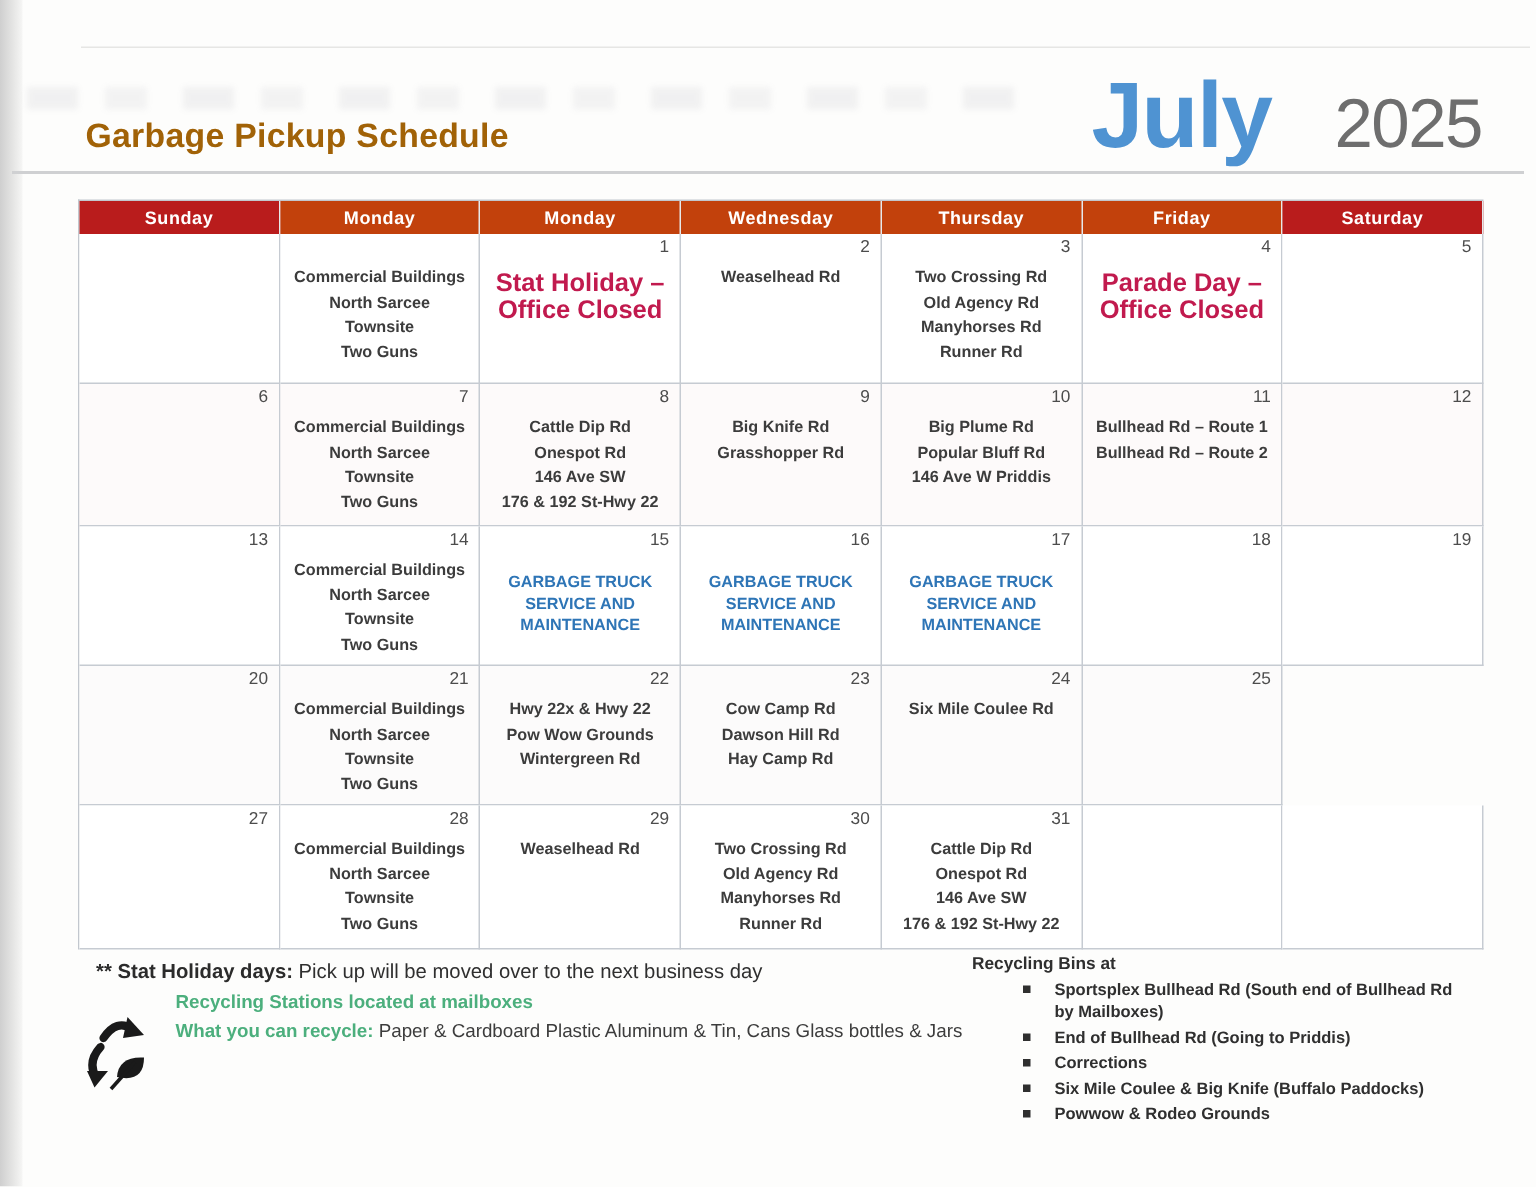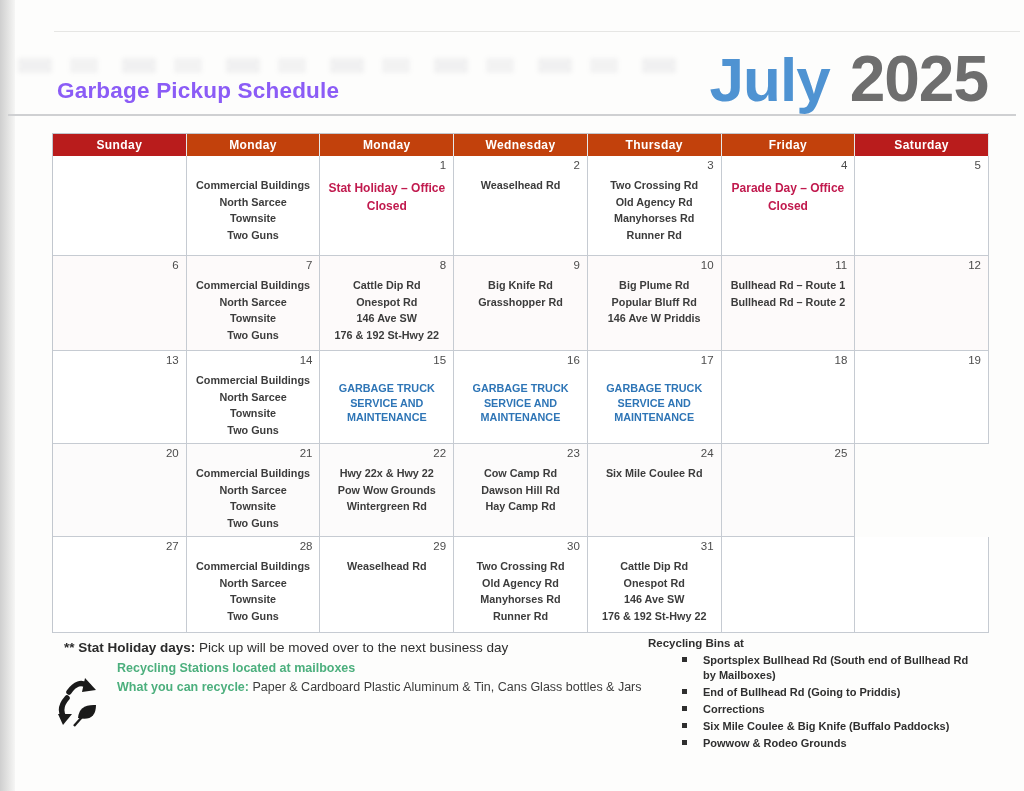--- a/index.html
+++ b/index.html
@@ -11,24 +11,24 @@
   }
   
   .scan-edge-left{position:absolute;left:0;top:0;width:15px;height:791px;
     background:linear-gradient(90deg,#cfcfcf 0%,#e4e4e3 55%,#f6f6f5 100%);}
   .scan-topline{position:absolute;left:54px;top:31px;width:966px;height:1px;background:#e6e6e4;}
   .ghost-text{position:absolute;left:18px;top:58px;width:660px;height:15px;opacity:.10;
     background:repeating-linear-gradient(90deg,#8a8a96 0 34px,transparent 34px 52px,#9a9aa4 52px 80px,transparent 80px 104px);
     filter:blur(2px);}
   
   .page-title{position:absolute;left:57px;top:78px;margin:0;
-    font-size:22.5px;font-weight:bold;color:#8b5cf6;letter-spacing:.2px;}
+    font-size:22.5px;font-weight:bold;color:#a16207;letter-spacing:.2px;}
   .month-year{position:absolute;right:36px;top:42px;white-space:nowrap;}
   .month{font-size:62px;font-weight:bold;color:#4f93d2;letter-spacing:-1px;}
-  .year{font-size:64px;font-weight:bold;color:#6e6e6e;margin-left:20px;letter-spacing:-1px;}
+  .year{font-size:46px;font-weight:normal;color:#6e6e6e;margin-left:42px;letter-spacing:-1px;}
   .title-rule{position:absolute;left:8px;top:114px;width:1008px;height:2px;background:#cfd0d2;}
 
   
   .calendar{position:absolute;left:52px;top:133px;width:936px;
     border-left:1px solid #c2c7ce;border-top:1px solid #c2c7ce;}
   .cal-row{display:grid;grid-template-columns:repeat(7,1fr);}
   .dayhead{height:22px;line-height:22px;text-align:center;color:#ffffff;
     font-size:12px;font-weight:bold;letter-spacing:.4px;
     border-right:1px solid #e6e8ea;}
   .dayhead.dark{background:#b91c1c;}
@@ -36,21 +36,21 @@
   .cell{border-right:1px solid #c6cbd2;border-bottom:1px solid #c6cbd2;
     padding:3px 7px 2px 7px;box-sizing:border-box;overflow:hidden;background:#fff;}
   .w0 .cell{height:100px;}
   .w1 .cell{height:95px;background:#fdfafa;}
   .w2 .cell{height:93px;}
   .w3 .cell{height:93px;background:#fcfbfb;}
   .w4 .cell{height:96px;}
   .cell .date{height:15px;text-align:right;font-size:11.5px;color:#4c4c4c;}
   .cell .lines{margin-top:3px;text-align:center;font-size:10.8px;font-weight:bold;
     color:#3c3c3c;line-height:16.5px;}
-  .cell.holiday .lines{color:#c11a4e;font-size:12px;line-height:17.5px;margin-top:6px;}
+  .cell.holiday .lines{color:#c11a4e;font-size:17px;line-height:17.5px;margin-top:6px;}
   .cell.service .lines{color:#2e75b6;text-align:center;margin-top:12px;line-height:14.5px;}
 
   
   .notes{position:absolute;left:64px;top:640px;width:600px;}
   .note-line1{font-size:13.5px;color:#2f2f2f;}
   .note-line1 b{color:#2b2b2b;}
   .note-indent{margin-left:53px;margin-top:6px;}
   .note-indent > div{margin-bottom:5px;font-size:12.5px;}
   .green-text{color:#4caf7d;font-weight:bold;}
   .plain-text{color:#3c3c3c;}

